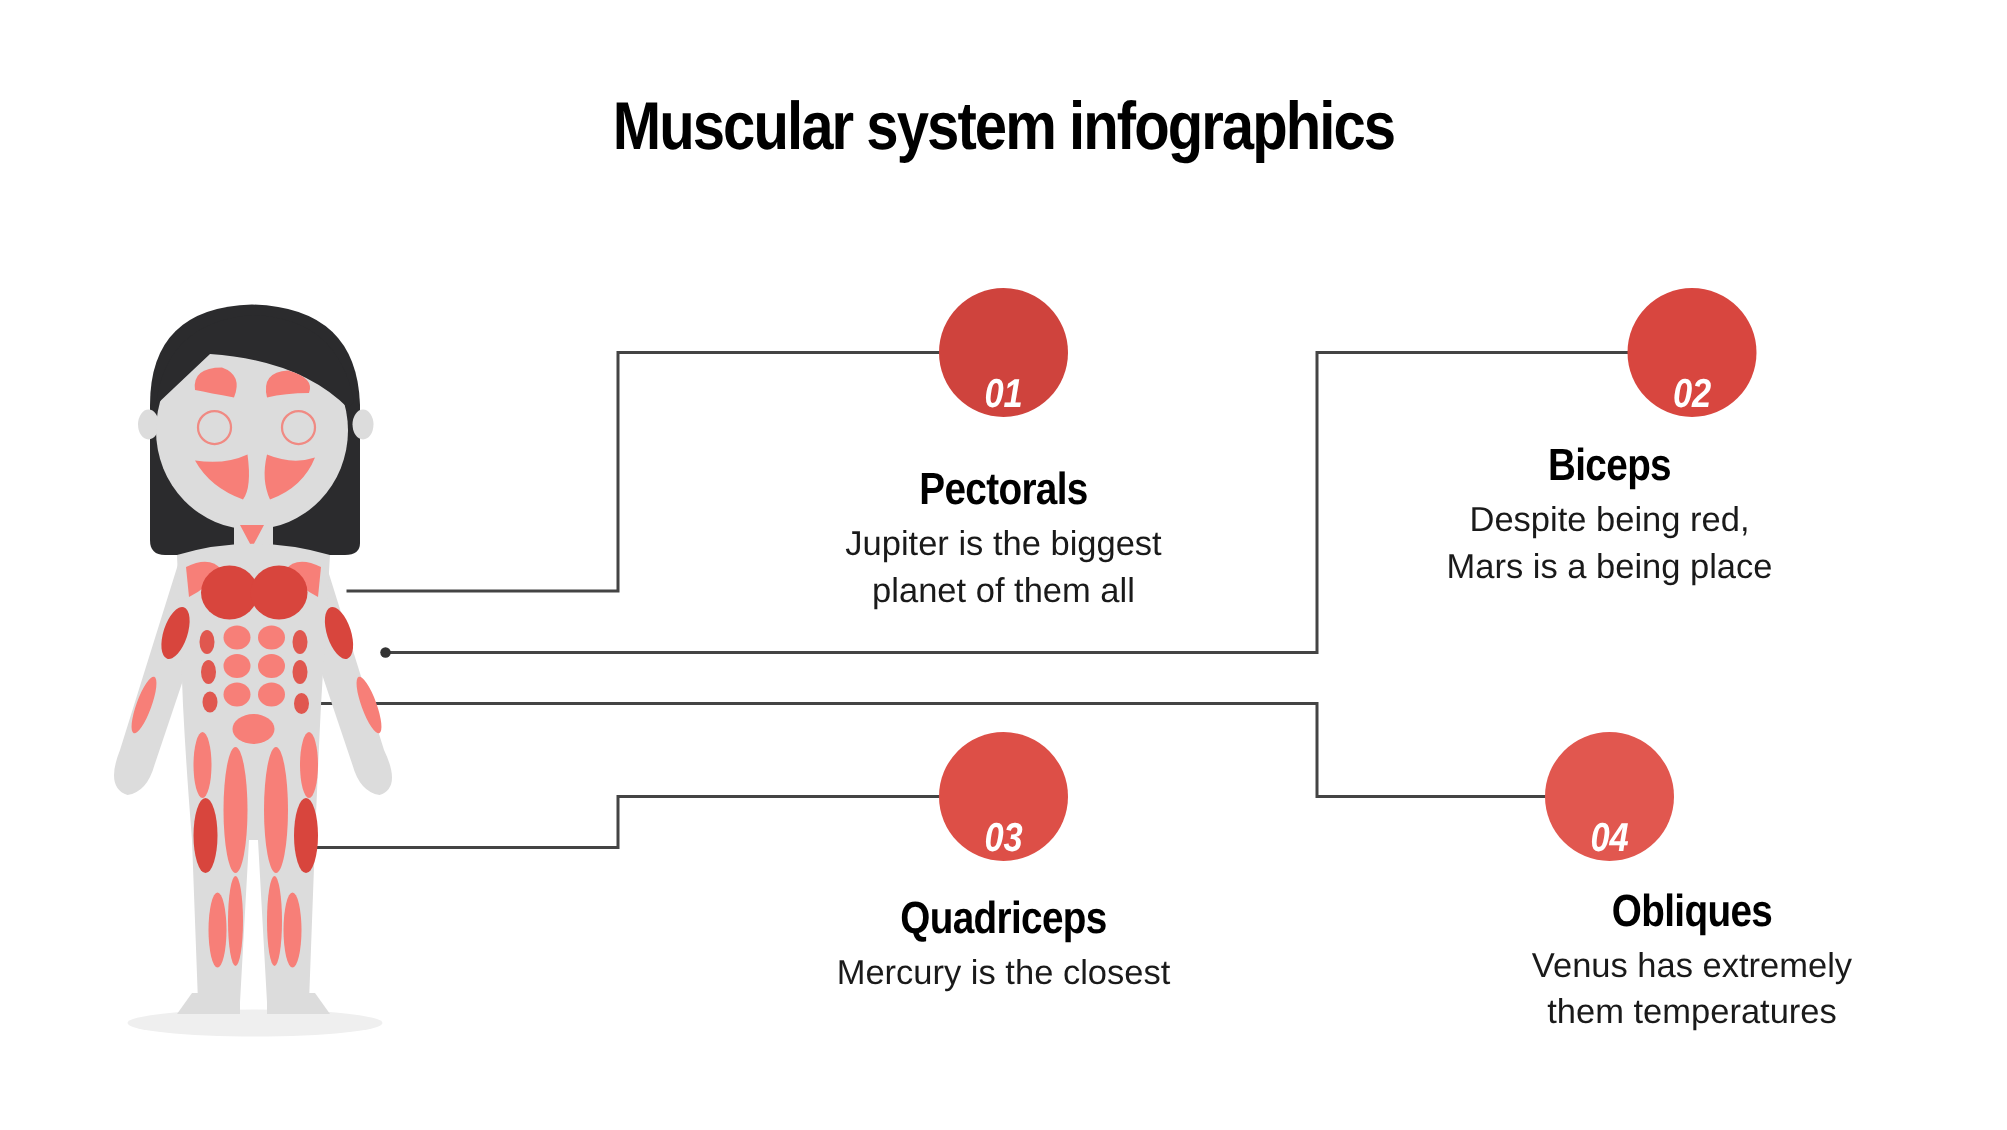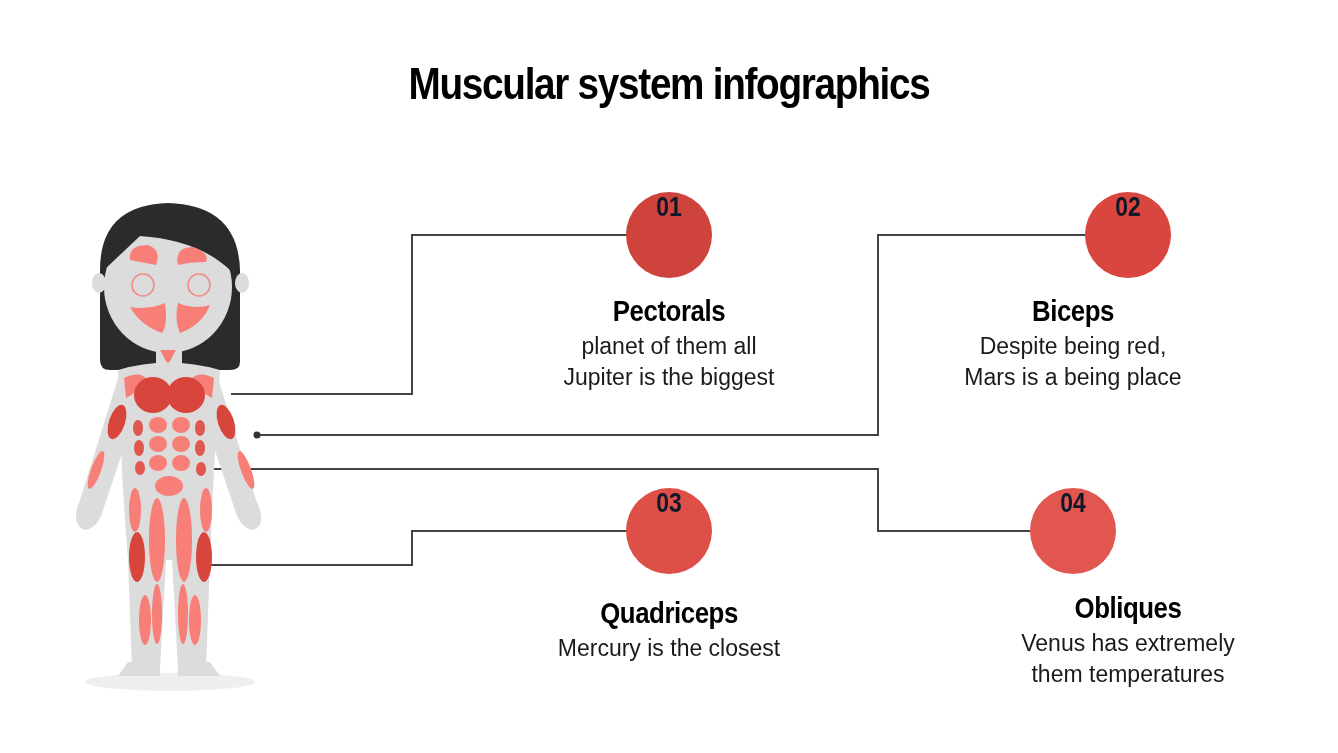--- a/index.html
+++ b/index.html
@@ -5,23 +5,24 @@
   html, body { margin: 0; padding: 0; background: #ffffff; }
   body { width: 1338px; height: 753px; position: relative; overflow: hidden; font-family: "Liberation Sans", sans-serif; }
   .title {
     position: absolute; left: 0; top: 58px; width: 1338px; text-align: center;
     font-family: "Liberation Sans", sans-serif; font-weight: bold; font-size: 45px;
     color: #000; letter-spacing: -1.5px; transform: scaleX(0.86); transform-origin: center;
   }
   svg.lines, svg.figure { position: absolute; left: 0; top: 0; }
   .circle {
     position: absolute; width: 86px; height: 86px; border-radius: 50%;
-    display: flex; align-items: flex-start; justify-content: center;
-    color: #0f172a; font-weight: bold; font-size: 27px;
+    display: flex; align-items: flex-end; justify-content: center;
+    color: #ffffff; font-weight: bold; font-size: 27px;
     font-family: "Liberation Sans", sans-serif;
+    font-style: italic;
   }
   .circle span { transform: scaleX(0.85); display: inline-block; }
   .block { position: absolute; width: 300px; text-align: center; }
   .block .heading {
     font-family: "Liberation Sans", sans-serif; font-weight: bold; font-size: 30px;
     color: #000; line-height: 36px; transform: scaleX(0.86); letter-spacing: -0.5px;
   }
   .block .desc {
     font-family: "Liberation Sans", sans-serif; font-size: 23px; color: #1a1a1a;
     line-height: 31px; margin-top: 2px;
@@ -125,25 +126,25 @@
     <ellipse cx="145" cy="620" rx="6" ry="25"></ellipse>
       <ellipse cx="157" cy="614" rx="5" ry="30"></ellipse>
     <ellipse cx="183" cy="614" rx="5" ry="30"></ellipse>
       <ellipse cx="195" cy="620" rx="6" ry="25"></ellipse>
   </g>
 </svg>
 
 <div class="circle" style="left:626px; top:192px; background:#cf433d;">
   <span>01</span>
 </div>
-<div class="block" style="left:519px; top:293px;">
+<div class="block" style="left:519px; top:309px;">
   <div class="heading">Pectorals</div>
   <div class="desc">
+    <div>Jupiter is the biggest</div>
     <div>planet of them all</div>
-    <div>Jupiter is the biggest</div>
   </div>
 </div>
 
 <div class="circle" style="left:1085px; top:192px; background:#d8463f;">
   <span>02</span>
 </div>
 <div class="block" style="left:923px; top:293px;">
   <div class="heading">Biceps</div>
   <div class="desc">
     <div>Despite being red,</div>

